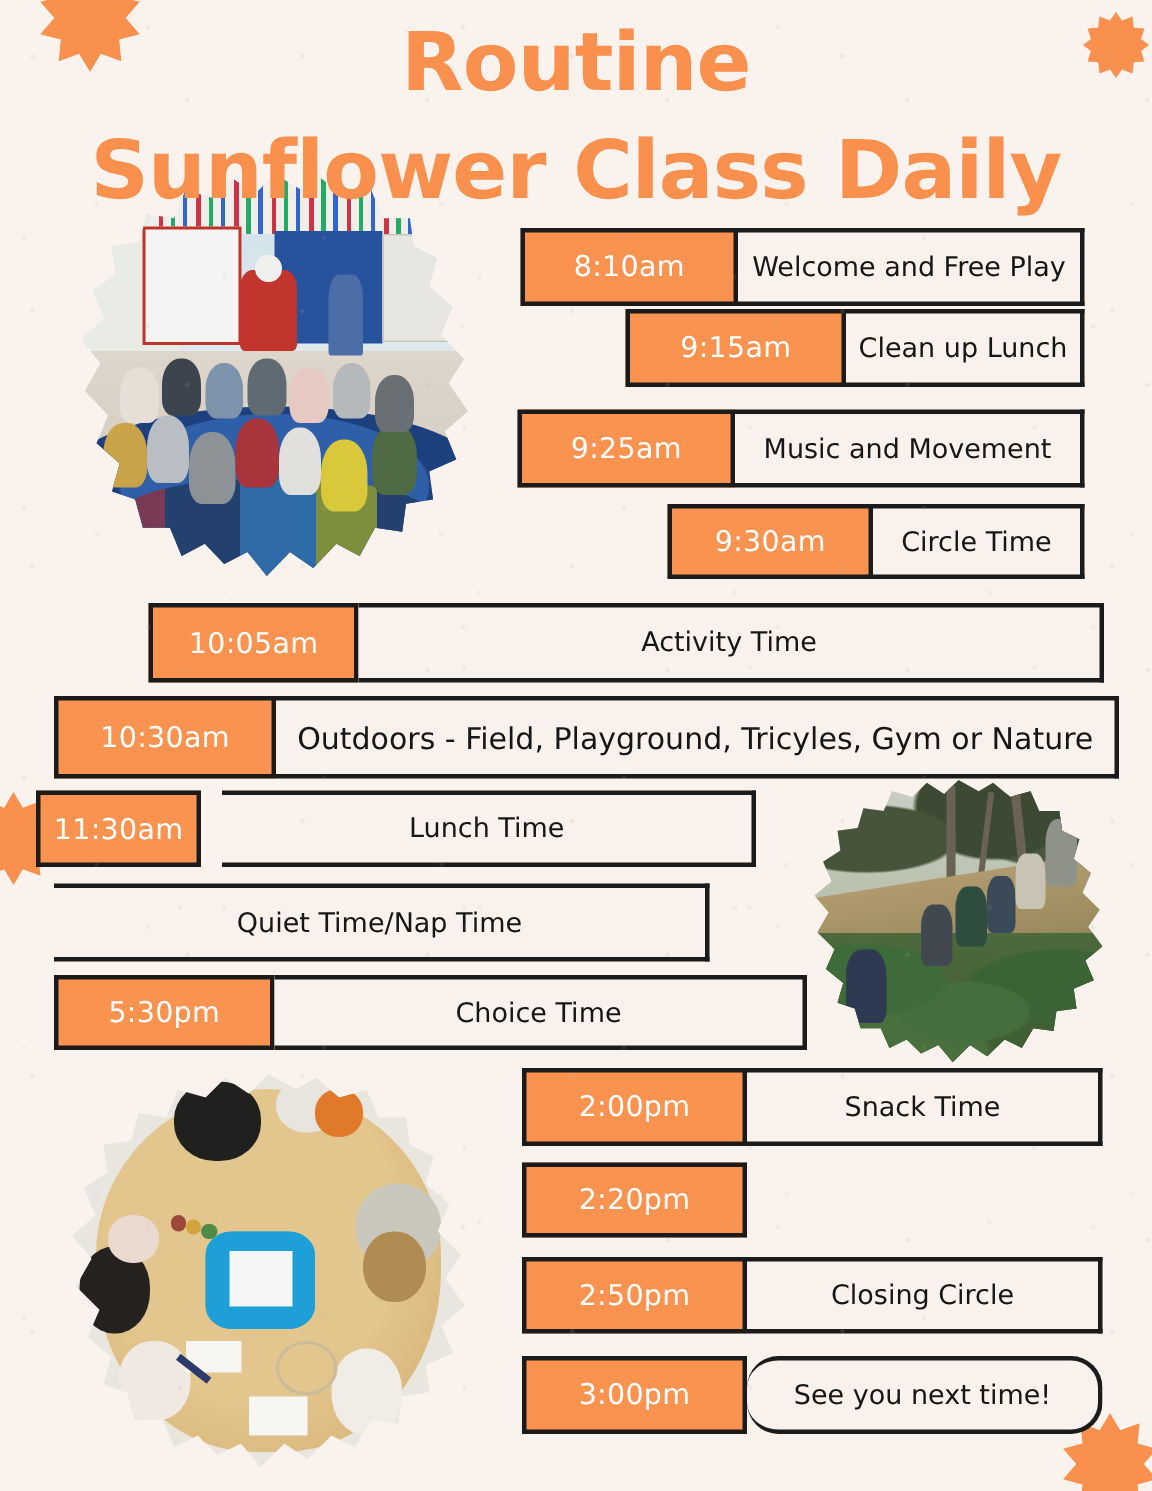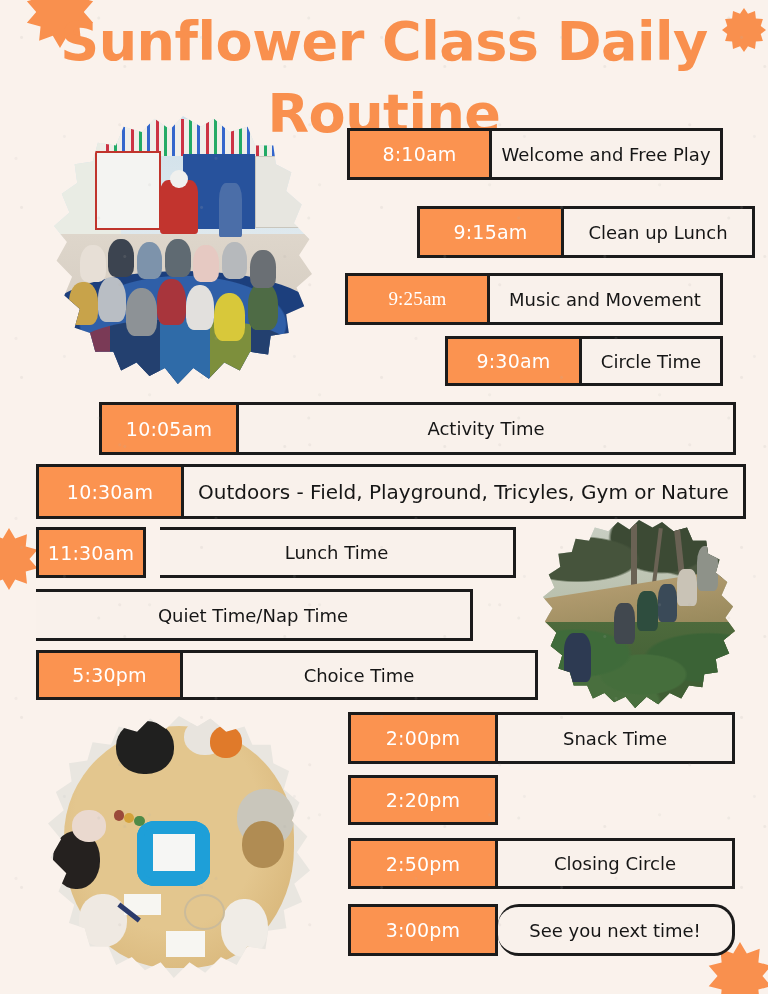--- a/index.html
+++ b/index.html
@@ -183,22 +183,22 @@
     white-space: nowrap;
   }
   .row.small .activity { font-size: 20px; }
 </style>
 </head>
 <body>
 
 <div id="poster">
 
   <div class="title">
+    <div>Routine</div>
     <div>Sunflower Class Daily</div>
-    <div>Routine</div>
   </div>
 
   <div class="star star-10" id="star-top-left"></div>
   <div class="star star-12" id="star-top-right"></div>
   <div class="star star-10" id="star-mid-left"></div>
   <div class="star star-10" id="star-bot-right"></div>
 
   <div class="photo torn" id="photo-classroom">
     <div class="photo-inner">
       <div class="cls-wall"></div>
@@ -266,51 +266,51 @@
       <div class="tb-paper" style="left:29%; top:68%; width:14%; height:8%;"></div>
       <div class="tb-paper" style="left:45%; top:82%; width:15%; height:10%;"></div>
       <div class="tb-bowl"></div>
       <div class="p" style="left:25%; top:36%; width:4%; height:4%; background:#9b4a3a;"></div>
       <div class="p" style="left:29%; top:37%; width:4%; height:4%; background:#d4a23a;"></div>
       <div class="p" style="left:33%; top:38%; width:4%; height:4%; background:#4f8a47;"></div>
       <div style="position:absolute; left:26%; top:74%; width:10%; height:2%; background:#2b3a6b; transform:rotate(38deg);"></div>
     </div>
   </div>
 
-  <div class="row" id="row-0" style="left:347px; top:128px;  width:376px; height:52px;">
+  <div class="row" id="row-0" style="left:347px; top:152px;  width:376px; height:52px;">
     <div class="time" style="width:145px;">8:10am</div>
     <div class="activity" style="flex:1;">Welcome and Free Play</div>
   </div>
 
-  <div class="row" id="row-1" style="left:417px; top:206px;  width:338px; height:52px;">
+  <div class="row" id="row-1" style="left:417px; top:206px;  width:306px; height:52px;">
     <div class="time" style="width:147px;">9:15am</div>
     <div class="activity" style="flex:1;">Clean up Lunch</div>
   </div>
 
   <div class="row" id="row-2" style="left:345px; top:273px;  width:378px; height:52px;">
-    <div class="time" style="width:145px;font-family:Liberation Serif, serif;">9:25am</div>
+    <div class="time" style="width:145px;">9:25am</div>
     <div class="activity" style="flex:1;">Music and Movement</div>
   </div>
 
   <div class="row" id="row-3" style="left:445px; top:336px;  width:278px; height:50px;">
     <div class="time" style="width:137px;">9:30am</div>
     <div class="activity" style="flex:1;">Circle Time</div>
   </div>
 
   <div class="row" id="row-4" style="left:99px; top:402px;  width:637px; height:53px;">
     <div class="time" style="width:140px;">10:05am</div>
     <div class="activity" style="flex:1;">Activity Time</div>
   </div>
 
   <div class="row small" id="row-5" style="left:36px; top:464px;  width:710px; height:55px;">
     <div class="time" style="width:148px;">10:30am</div>
     <div class="activity" style="flex:1;">Outdoors - Field, Playground, Tricyles, Gym or Nature</div>
   </div>
 
-  <div class="row" id="row-6" style="left:36px; top:527px;  width:480px; height:51px;gap:14px;">
+  <div class="row" id="row-6" style="left:24px; top:527px;  width:480px; height:51px;gap:14px;">
     <div class="time" style="width:110px;">11:30am</div>
     <div class="activity" style="flex:1;">Lunch Time</div>
   </div>
 
   <div class="row" id="row-7" style="left:36px; top:589px;  width:437px; height:52px;">
     <div class="activity" style="flex:1;">Quiet Time/Nap Time</div>
   </div>
 
   <div class="row" id="row-8" style="left:36px; top:650px;  width:502px; height:50px;">
     <div class="time" style="width:147px;">5:30pm</div>

